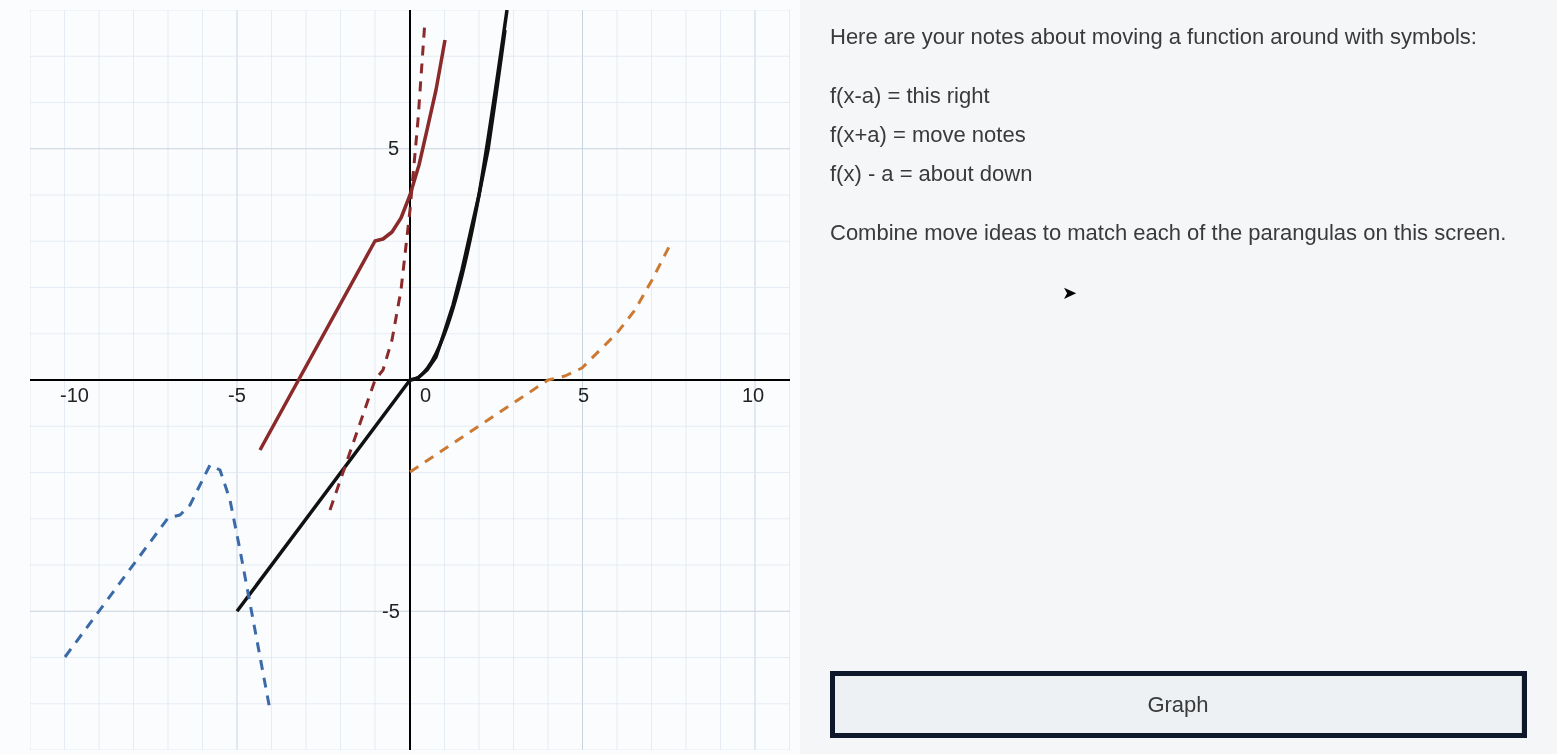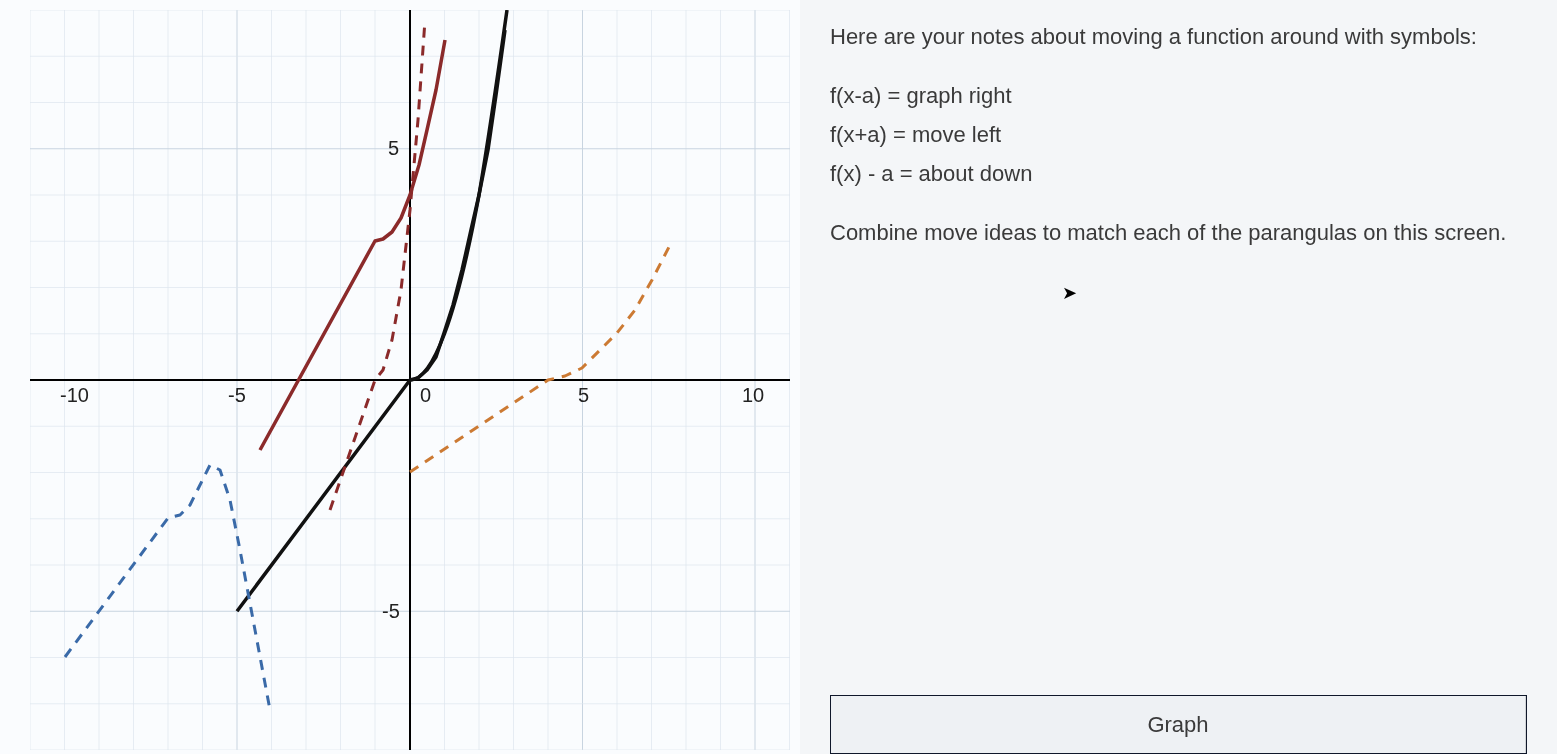--- a/index.html
+++ b/index.html
@@ -13,37 +13,37 @@
     }
     .left-panel {
       width: 800px;
       height: 754px;
       position: relative;
       background: #fafcfe;
       padding: 10px 20px 0 30px;
     }
     .right-panel {
       flex: 1;
-      padding: 20px 30px 0 30px;
+      padding: 20px 30px 16px 30px;
       color: #3a3a3a;
       font-size: 22px;
       line-height: 1.5;
       display: flex;
       flex-direction: column;
     }
     .notes-section p {
       margin-bottom: 6px;
     }
     .notes-block {
       margin-bottom: 26px;
     }
     .table-header {
       display: flex;
       margin-top: auto;
-      border: 1px solid #0f172a;
+      border: 5px solid #0f172a;
       background: #eef1f4;
     }
     .table-header > div {
       flex: 1;
       text-align: center;
       padding: 12px 0;
       font-size: 22px;
       color: #3a3a3a;
     }
     .table-header > div:first-child {
@@ -186,22 +186,22 @@
       L 240 700"></path>
   </svg>
 </div>
 
 <div class="right-panel">
   <div class="notes-section">
     <div class="notes-block">
       <p>Here are your notes about moving a function around with symbols:</p>
     </div>
     <div class="notes-block">
-      <p>f(x-a) = graph right</p>
-      <p>f(x+a) = move left</p>
+      <p>f(x-a) = this right</p>
+      <p>f(x+a) = move notes</p>
       <p>f(x) - a = about down</p>
     </div>
     <div class="notes-block">
       <p>Combine move ideas to match each of the parangulas on this screen.</p>
     </div>
   </div>
   <span class="cursor-ptr">➤</span>
   <div class="table-header">
     <div>Graph</div>
   </div>

